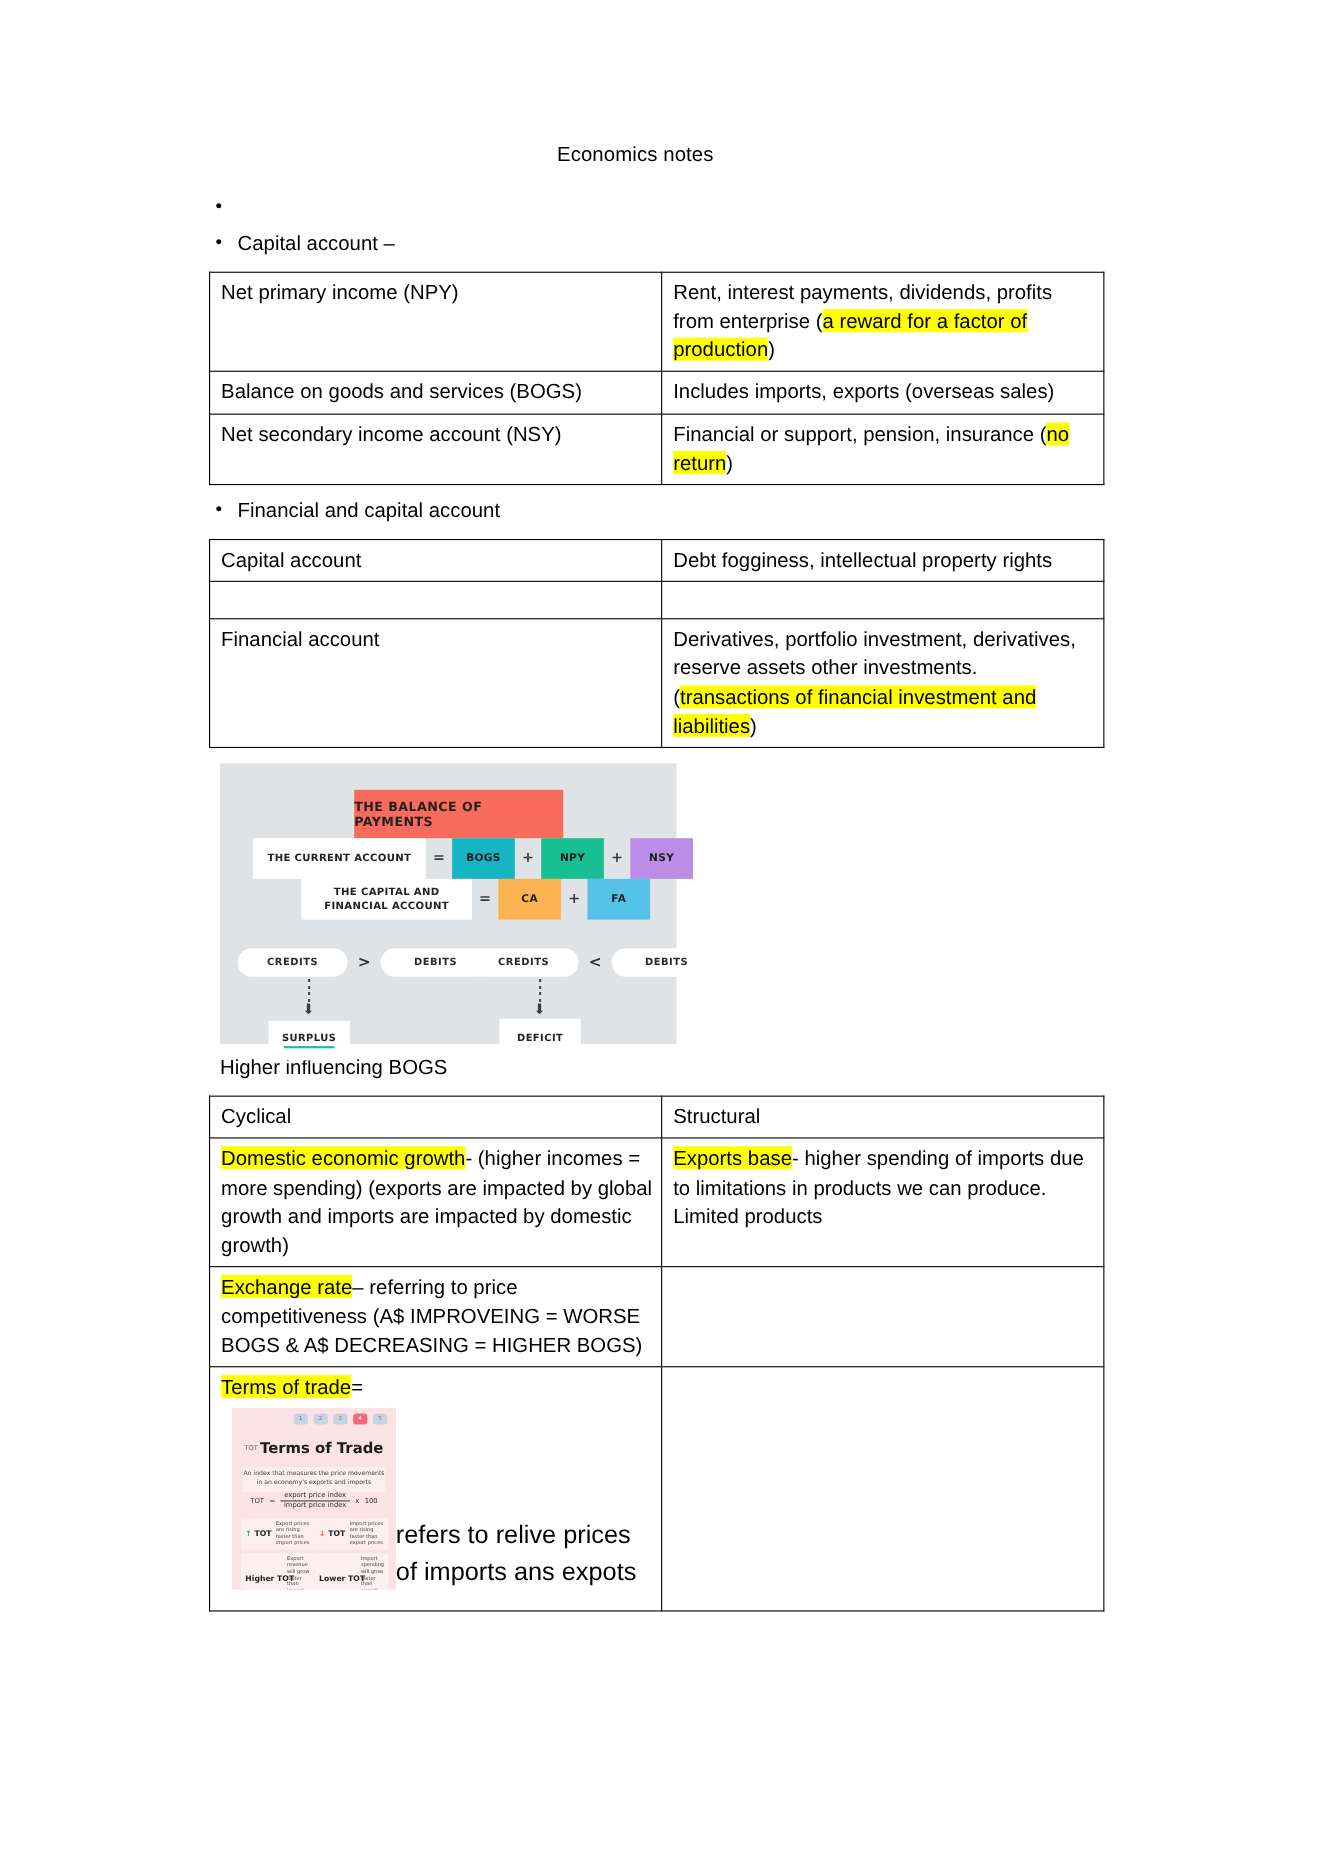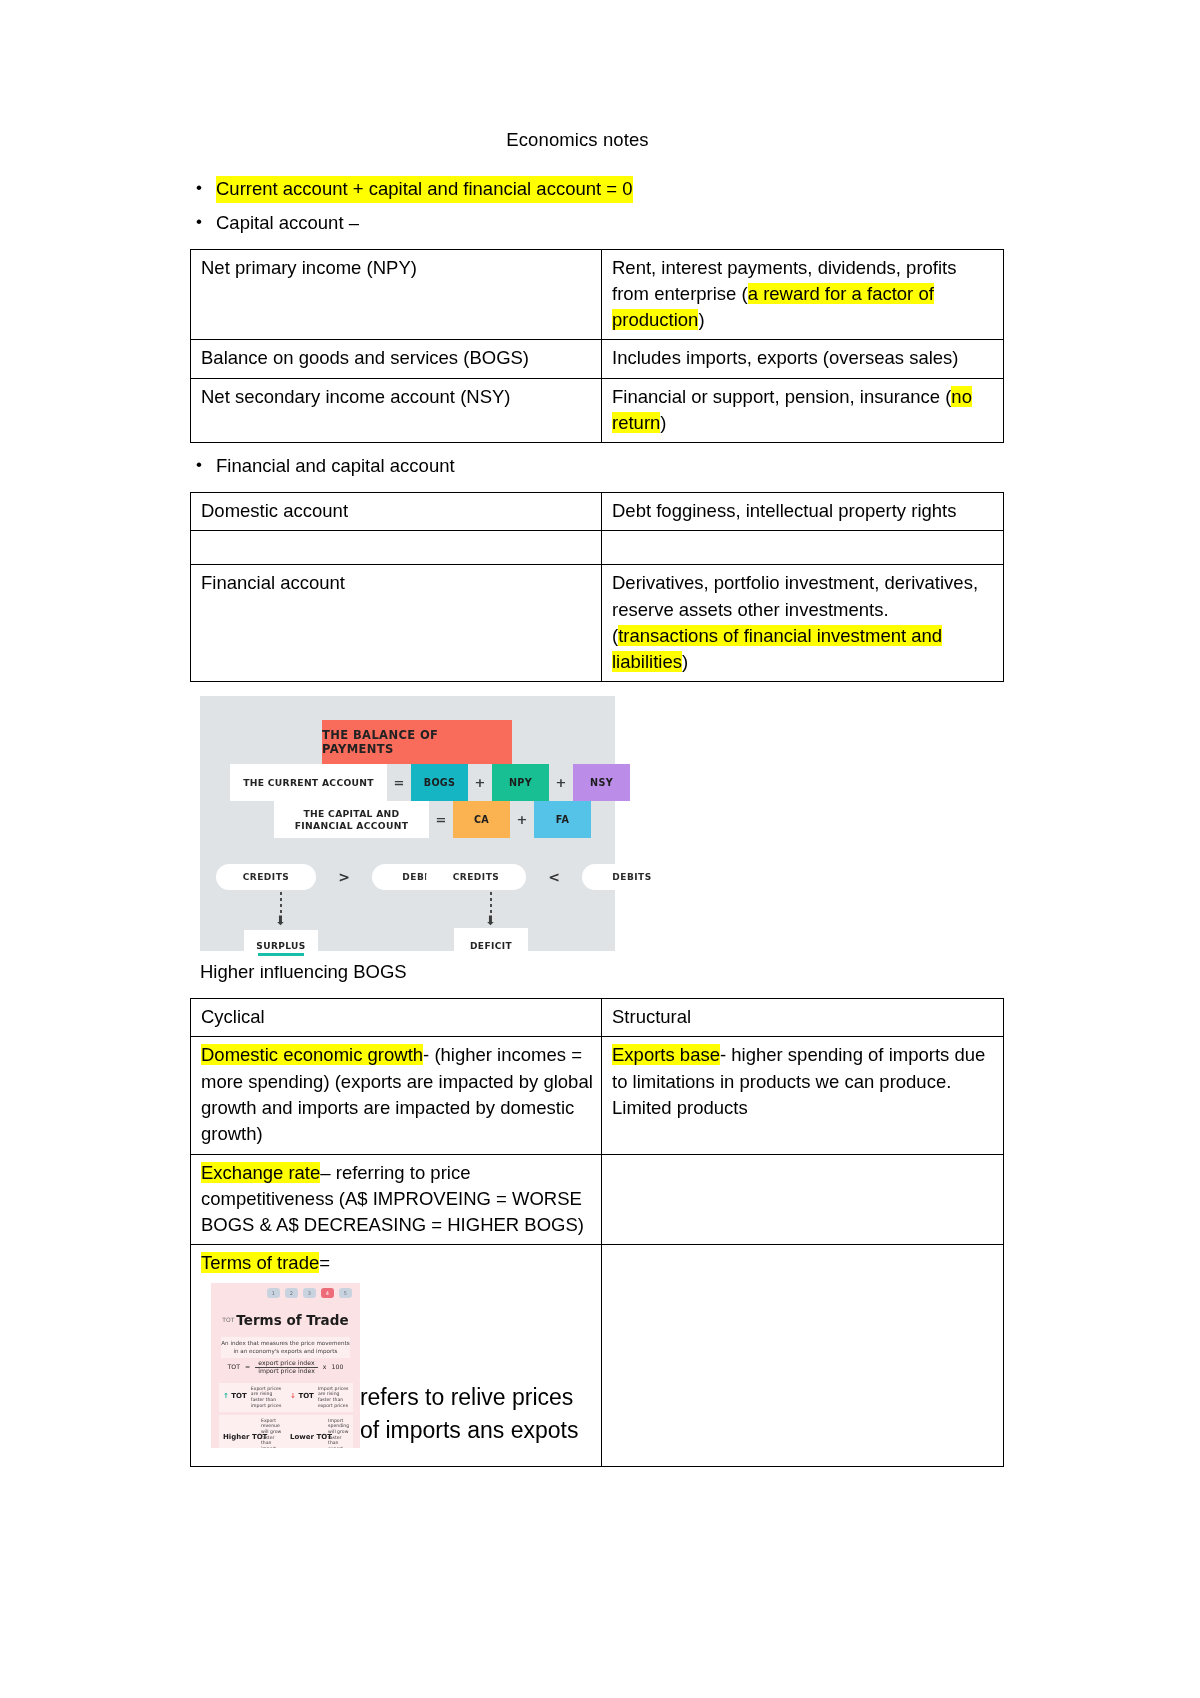--- a/index.html
+++ b/index.html
@@ -129,21 +129,21 @@
     width: 57px;
     height: 37px;
     display: flex;
     align-items: center;
     justify-content: center;
     font-size: 9.6px;
     font-weight: bold;
     color: #1d1d1d;
     letter-spacing: 0.3px;
   }
-  .pill-row { position: absolute; display: flex; align-items: center; gap: 13px; }
+  .pill-row { position: absolute; display: flex; align-items: center; }
   .pr-left  { left: 16px; top: 168px; }
   .pr-right { left: 226px; top: 168px; }
   .pill {
     background: #ffffff;
     border-radius: 20px;
     height: 26px;
     min-width: 76px;
     padding: 0 12px;
     display: flex;
     align-items: center;
@@ -266,21 +266,20 @@
 </head>
 <body>
 
 <div class="page">
   <div class="content">
 
     <div class="doc-title">Economics notes</div>
 
     <div class="bullet-row">
       <span class="bullet-dot">•</span>
-      <span class="bullet-text hl">Current account + capital and financial account = 0</span>
     </div>
 
     <div class="bullet-row">
       <span class="bullet-dot">•</span>
       <span class="bullet-text">Capital account –</span>
     </div>
 
     <table class="nt">
       <tbody>
         <tr>
@@ -299,21 +298,21 @@
     </table>
 
     <div class="bullet-row">
       <span class="bullet-dot">•</span>
       <span class="bullet-text">Financial and capital account</span>
     </div>
 
     <table class="nt">
       <tbody>
         <tr>
-          <td class="c1">Domestic account</td>
+          <td class="c1">Capital account</td>
           <td class="c2"><span>Debt fogginess, intellectual property rights</span></td>
         </tr>
         <tr class="spacer-row">
           <td class="c1"></td>
           <td class="c2"></td>
         </tr>
         <tr>
           <td class="c1">Financial account</td>
           <td class="c2"><span>Derivatives, portfolio investment, derivatives, reserve assets other investments. (</span><span class="hl">transactions of financial investment and liabilities</span><span>)</span></td>
         </tr>

